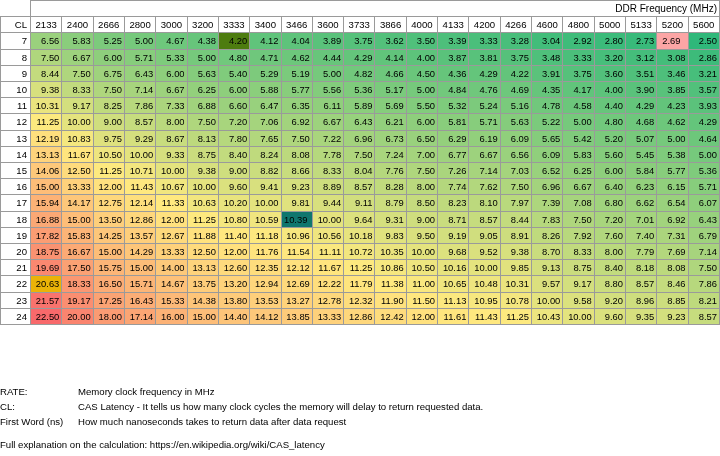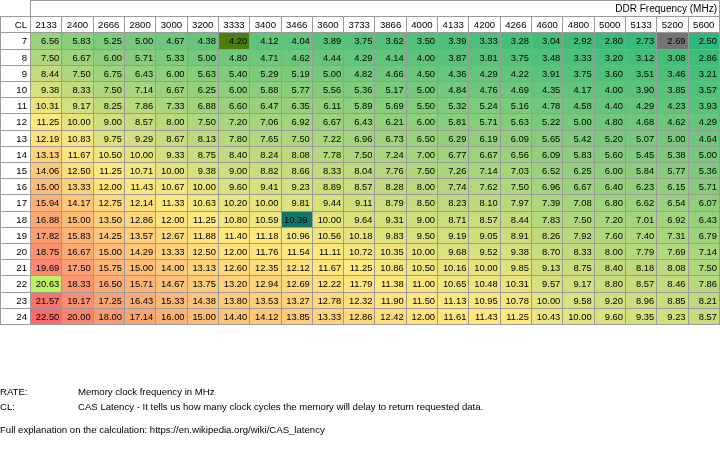--- a/index.html
+++ b/index.html
@@ -151,21 +151,21 @@
           <td style="background: rgb(86, 193, 123);">3.75</td>
           <td style="background: rgb(83, 192, 123);">3.62</td>
           <td style="background: rgb(80, 192, 123);">3.50</td>
           <td style="background: rgb(77, 191, 123);">3.39</td>
           <td style="background: rgb(75, 191, 123);">3.33</td>
           <td style="background: rgb(73, 190, 123);">3.28</td>
           <td style="background: rgb(66, 189, 122);">3.04</td>
           <td style="background: rgb(63, 188, 122);">2.92</td>
           <td style="background: rgb(59, 187, 122);">2.80</td>
           <td style="background: rgb(56, 186, 122);">2.73</td>
-          <td style="background: #737373;">2.69</td>
+          <td style="background: #fca5a5; text-align: center;">2.69</td>
           <td style="background: rgb(47, 184, 122);">2.50</td>
         </tr>
         <tr>
           <td class="cl-cell col-cl">8</td>
           <td style="background: rgb(175, 214, 125);">7.50</td>
           <td style="background: rgb(157, 210, 125);">6.67</td>
           <td style="background: rgb(142, 206, 124);">6.00</td>
           <td style="background: rgb(135, 205, 124);">5.71</td>
           <td style="background: rgb(126, 203, 124);">5.33</td>
           <td style="background: rgb(118, 201, 124);">5.00</td>
@@ -506,21 +506,21 @@
           <td style="background: rgb(225, 226, 126);">9.85</td>
           <td style="background: rgb(210, 222, 126);">9.13</td>
           <td style="background: rgb(202, 220, 126);">8.75</td>
           <td style="background: rgb(194, 219, 126);">8.40</td>
           <td style="background: rgb(190, 218, 125);">8.18</td>
           <td style="background: rgb(188, 217, 125);">8.08</td>
           <td style="background: rgb(175, 214, 125);">7.50</td>
         </tr>
         <tr>
           <td class="cl-cell col-cl">22</td>
-          <td style="background: #bef264; margin-left: 9px;">20.63</td>
+          <td style="background: #eab308; margin-left: 9px;">20.63</td>
           <td style="background: rgb(251, 151, 114);">18.33</td>
           <td style="background: rgb(252, 172, 117);">16.50</td>
           <td style="background: rgb(252, 181, 119);">15.71</td>
           <td style="background: rgb(253, 193, 121);">14.67</td>
           <td style="background: rgb(253, 204, 122);">13.75</td>
           <td style="background: rgb(254, 211, 123);">13.20</td>
           <td style="background: rgb(254, 214, 124);">12.94</td>
           <td style="background: rgb(254, 217, 124);">12.69</td>
           <td style="background: rgb(254, 222, 125);">12.22</td>
           <td style="background: rgb(255, 228, 126);">11.79</td>
@@ -591,17 +591,21 @@
 
   <div class="legend">
     <div class="legend-row">
       <div class="legend-label">RATE:</div>
       <div class="legend-text">Memory clock frequency in MHz</div>
     </div>
     <div class="legend-row">
       <div class="legend-label">CL:</div>
       <div class="legend-text">CAS Latency - It tells us how many clock cycles the memory will delay to return requested data.</div>
     </div>
+    <div class="legend-row">
+      <div class="legend-label">First Word (ns)</div>
+      <div class="legend-text">How much nanoseconds takes to return data after data request</div>
+    </div>
     <div class="legend-gap"></div>
     <div class="full-row">Full explanation on the calculation: https://en.wikipedia.org/wiki/CAS_latency</div>
   </div>
 
 </div>
 
 </body></html>

